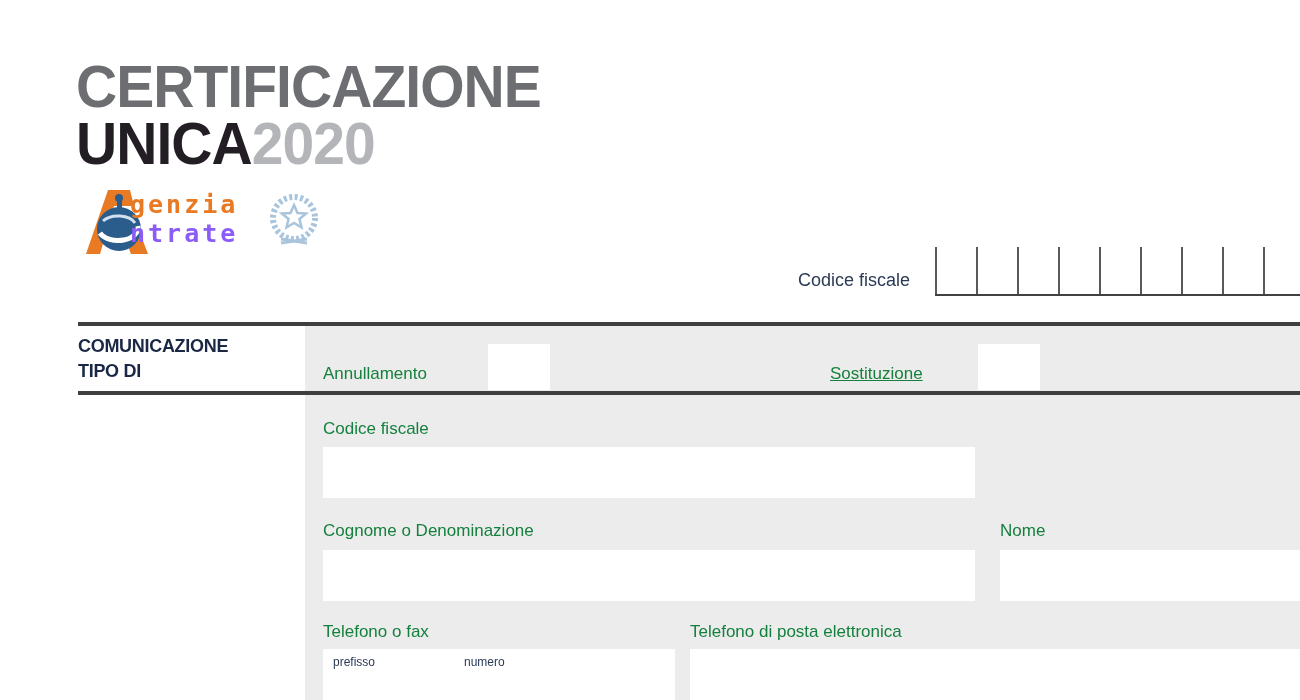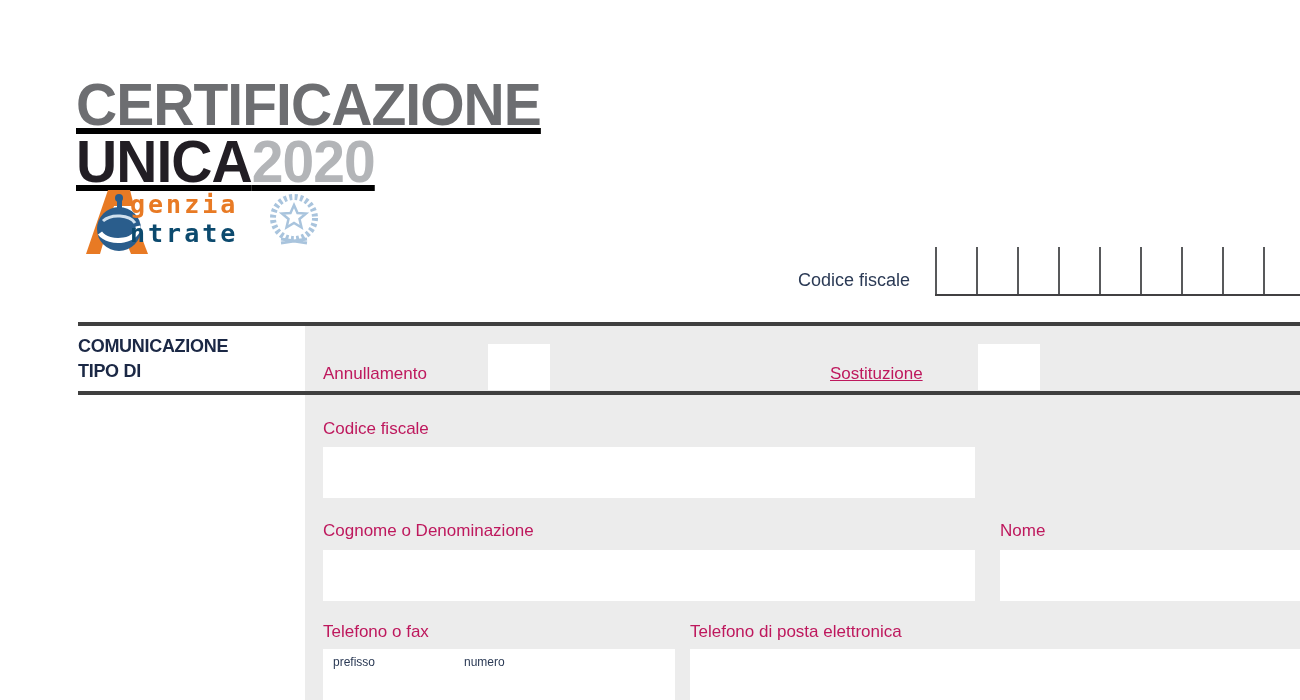--- a/index.html
+++ b/index.html
@@ -3,51 +3,51 @@
 <meta charset="utf-8">
 <style>
   html,body{margin:0;padding:0;}
   body{
     width:1300px;height:700px;position:relative;overflow:hidden;
     background:#ffffff;font-family:"Liberation Sans",sans-serif;
   }
   .abs{position:absolute;}
 
   
-  .title-block{left:76px;top:76px;text-decoration:underline;}
+  .title-block{left:76px;top:58px;}
   .condensed{transform:scaleX(0.95);transform-origin:0 0;white-space:nowrap;}
   .title-line{font-weight:bold;font-size:60px;line-height:57px;letter-spacing:-1px;}
   .t-gray{color:#6d6e71;}
   .t-dark{color:#221e24;}
   .t-year{color:#b3b5b8;}
 
   .agency{left:76px;top:186px;width:330px;height:70px;text-align:right;}
   .agency-mark{position:absolute;left:0;top:0;}
   .agency-text{position:absolute;left:54px;top:4px;
     font-family:"DejaVu Sans Mono",monospace;font-weight:bold;
     font-size:25px;line-height:29px;letter-spacing:3px;}
   .ag-top{color:#e87a24;}
-  .ag-bottom{color:#0c4a6e;}
+  .ag-bottom{color:#8b5cf6;}
   .emblem{position:absolute;left:189px;top:3px;}
 
   
   .cf-label{left:700px;top:270px;width:210px;text-align:right;
     font-size:18px;color:#2b3a55;}
   .comb{left:935px;top:247px;width:380px;height:47px;
     border-bottom:2px solid #414042;display:flex;}
   .comb-cell{width:41px;height:47px;border-left:2px solid #58595b;box-sizing:border-box;flex:none;}
 
   
   .divider{left:78px;width:1222px;height:4px;
     background:linear-gradient(to bottom,#3f3f3f 0 38%,#dcdcdc 38% 62%,#3f3f3f 62% 100%);}
   .panel{left:305px;width:995px;background:#ececec;}
   .sec-title{left:78px;width:225px;font-weight:bold;font-size:18px;
     line-height:25px;color:#1b2845;letter-spacing:-0.3px;}
 
-  .f-label{font-size:17px;color:#be185d;white-space:nowrap;}
+  .f-label{font-size:17px;color:#15803d;white-space:nowrap;}
   .box{background:#ffffff;}
   .checkbox{width:62px;height:46px;background:#ffffff;}
   .sub-label{position:absolute;top:6px;font-size:12px;color:#2b3a55;}
 </style>
 </head>
 <body>
 
 <div class="abs title-block">
   <div class="condensed">
     <div class="title-line t-gray">CERTIFICAZIONE</div>

